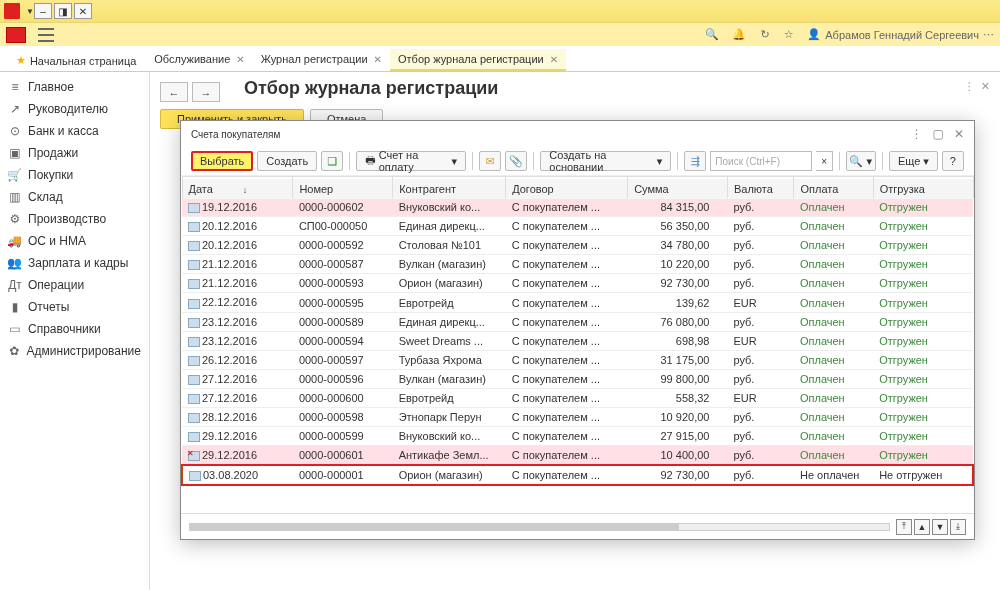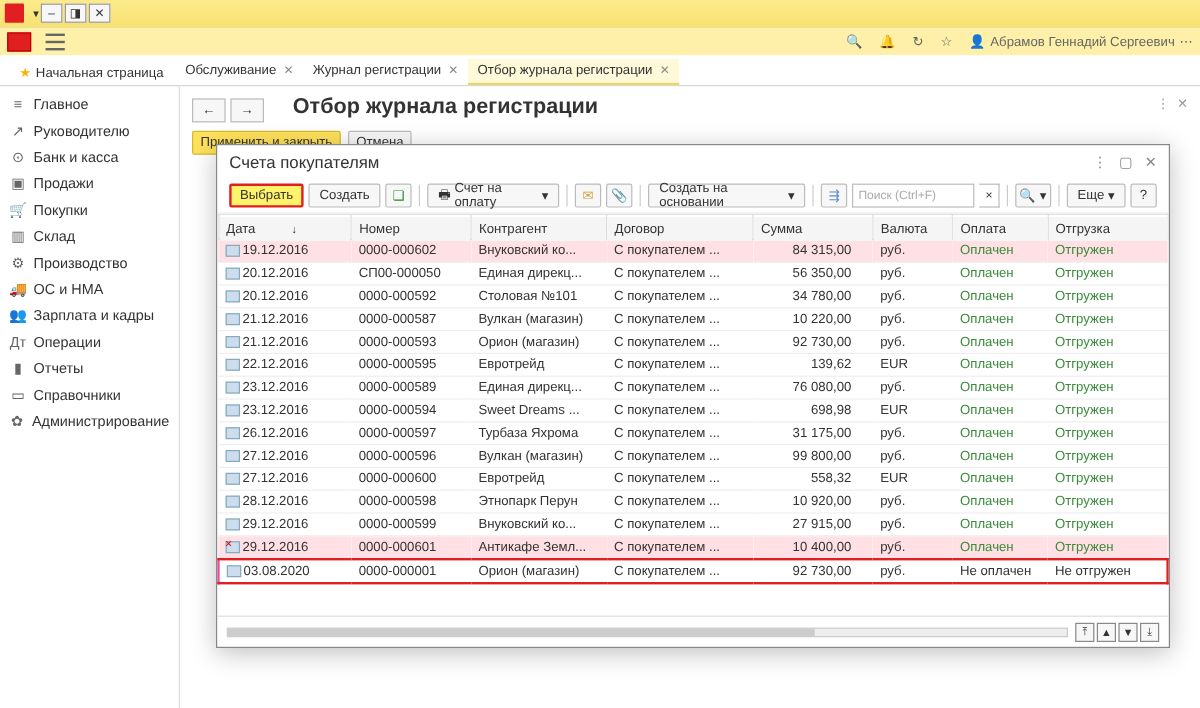--- a/index.html
+++ b/index.html
@@ -33,31 +33,31 @@
   .sidebar { width: 150px; background: #fff; border-right:1px solid #ddd; padding: 4px 0; }
   .sidebar .item { padding: 4px 8px; display:flex; align-items:center; gap:6px; cursor:pointer; font-size:12px; color:#333; }
   .sidebar .icon { width:14px; height:14px; display:inline-flex; align-items:center; justify-content:center; color:#666; }
 
   .panel { flex:1; background:#fff; padding: 6px 10px; position:relative; }
   .panel-nav { display:flex; align-items:center; gap:4px; margin-bottom:4px; }
   .panel-nav .nav-btn { width:28px; height:20px; border:1px solid #bbb; background:#f7f7f7; display:flex; align-items:center; justify-content:center; cursor:pointer; }
   .panel-title { font-size: 18px; color:#333; margin:0 0 6px 20px; }
   .panel-ctl { display:flex; align-items:center; gap:6px; position:absolute; right:10px; top:8px; color:#999; }
   .panel-ctl span { cursor:pointer; }
-  .btn { border:1px solid #bbb; background:#f7f7f7; padding:3px 6px; border-radius:2px; cursor:pointer; display:inline-flex; align-items:center; gap:4px; font-size:11px; }
+  .btn { border:1px solid #bbb; background:#f7f7f7; padding:3px 16px; border-radius:2px; cursor:pointer; display:inline-flex; align-items:center; gap:4px; font-size:11px; }
   .btn.primary { background:#ffe15a; border-color:#d4b932; }
   .panel-buttons { display:flex; gap:6px; margin-bottom:6px; }
 
   .modal {
     position:absolute; left:180px; top:120px; width:795px; height:420px;
     background:#fff; border:1px solid #888; box-shadow:0 4px 20px rgba(0,0,0,0.25);
     display:flex; flex-direction:column;
   }
   .modal-header { padding:6px 10px; display:flex; align-items:center; }
-  .modal-header .mtitle { font-size:14px; color:#333; }
+  .modal-header .mtitle { font-size:10px; color:#333; }
   .modal-header .mright { margin-left:auto; display:flex; gap:10px; color:#888; font-size:12px; }
   .modal-header .mright span { cursor:pointer; }
   .modal-toolbar { padding:4px 10px; display:flex; align-items:center; gap:4px; border-bottom:1px solid #eee; flex-wrap:nowrap; }
   .tb-btn { border:1px solid #bbb; background:#f7f7f7; padding:2px 8px; border-radius:2px; cursor:pointer; display:inline-flex; align-items:center; gap:3px; height:20px; font-size:11px; }
   .tb-btn.sel { background:#fff36b; border:2px solid #e02020; padding:1px 7px; font-weight:normal; }
   .tb-btn.icon-only { width:24px; padding:0; justify-content:center; }
   .tb-sep { width:1px; height:18px; background:#ccc; margin:0 2px; }
   .search-box { border:1px solid #bbb; height:20px; width:110px; display:flex; align-items:center; padding:0 4px; color:#aaa; font-size:10px; }
   .search-clear { border:1px solid #bbb; height:20px; width:18px; display:flex; align-items:center; justify-content:center; cursor:pointer; font-size:10px; border-left:none; }
 
@@ -66,21 +66,21 @@
   thead th { text-align:left; font-weight:normal; padding:4px 6px; background:#f5f5f5; border:1px solid #ddd; position:sticky; top:2px; }
   tbody td { padding:3px 6px; border-bottom:1px solid #eee; white-space:nowrap; overflow:hidden; text-overflow:ellipsis; }
   .sort-arrow { margin-left:30px; font-size:9px; }
   .row-icon { width:12px; height:10px; display:inline-block; background:#cde; border:1px solid #8ab; margin-right:2px; vertical-align:middle; }
   .row-icon.red { position:relative; }
   .row-icon.red::after { content:"✕"; color:#e00; font-size:8px; position:absolute; left:-2px; top:-3px; }
   .col-sum { text-align:right; padding-right:18px; }
   .green { color:#3a8a3a; }
   .pink-row td { background:#ffe0e4; }
   .active-row td { border-top:2px solid #e02020; border-bottom:2px solid #e02020; }
-  .active-row td:first-child { border-left:2px solid #ec4899;margin-top:11px; }
+  .active-row td:first-child { border-left:2px solid #c2410c;margin-top:11px; }
   .active-row td:last-child { border-right:2px solid #e02020; }
 
   .modal-footer { height:26px; border-top:1px solid #ddd; display:flex; align-items:center; padding:0 8px; }
   .hscroll { flex:1; height:8px; background:#eee; border:1px solid #ccc; position:relative; }
   .hscroll-thumb { position:absolute; left:0; width:70%; top:0; bottom:0; background:#ccc; }
   .nav-icons { display:flex; gap:2px; margin-left:6px; }
   .nav-icons .sq { width:16px; height:16px; border:1px solid #888; background:#f7f7f7; display:flex; align-items:center; justify-content:center; font-size:9px; cursor:pointer; }
 
   .col-date  { width:100px; }
   .col-num   { width:90px; }

